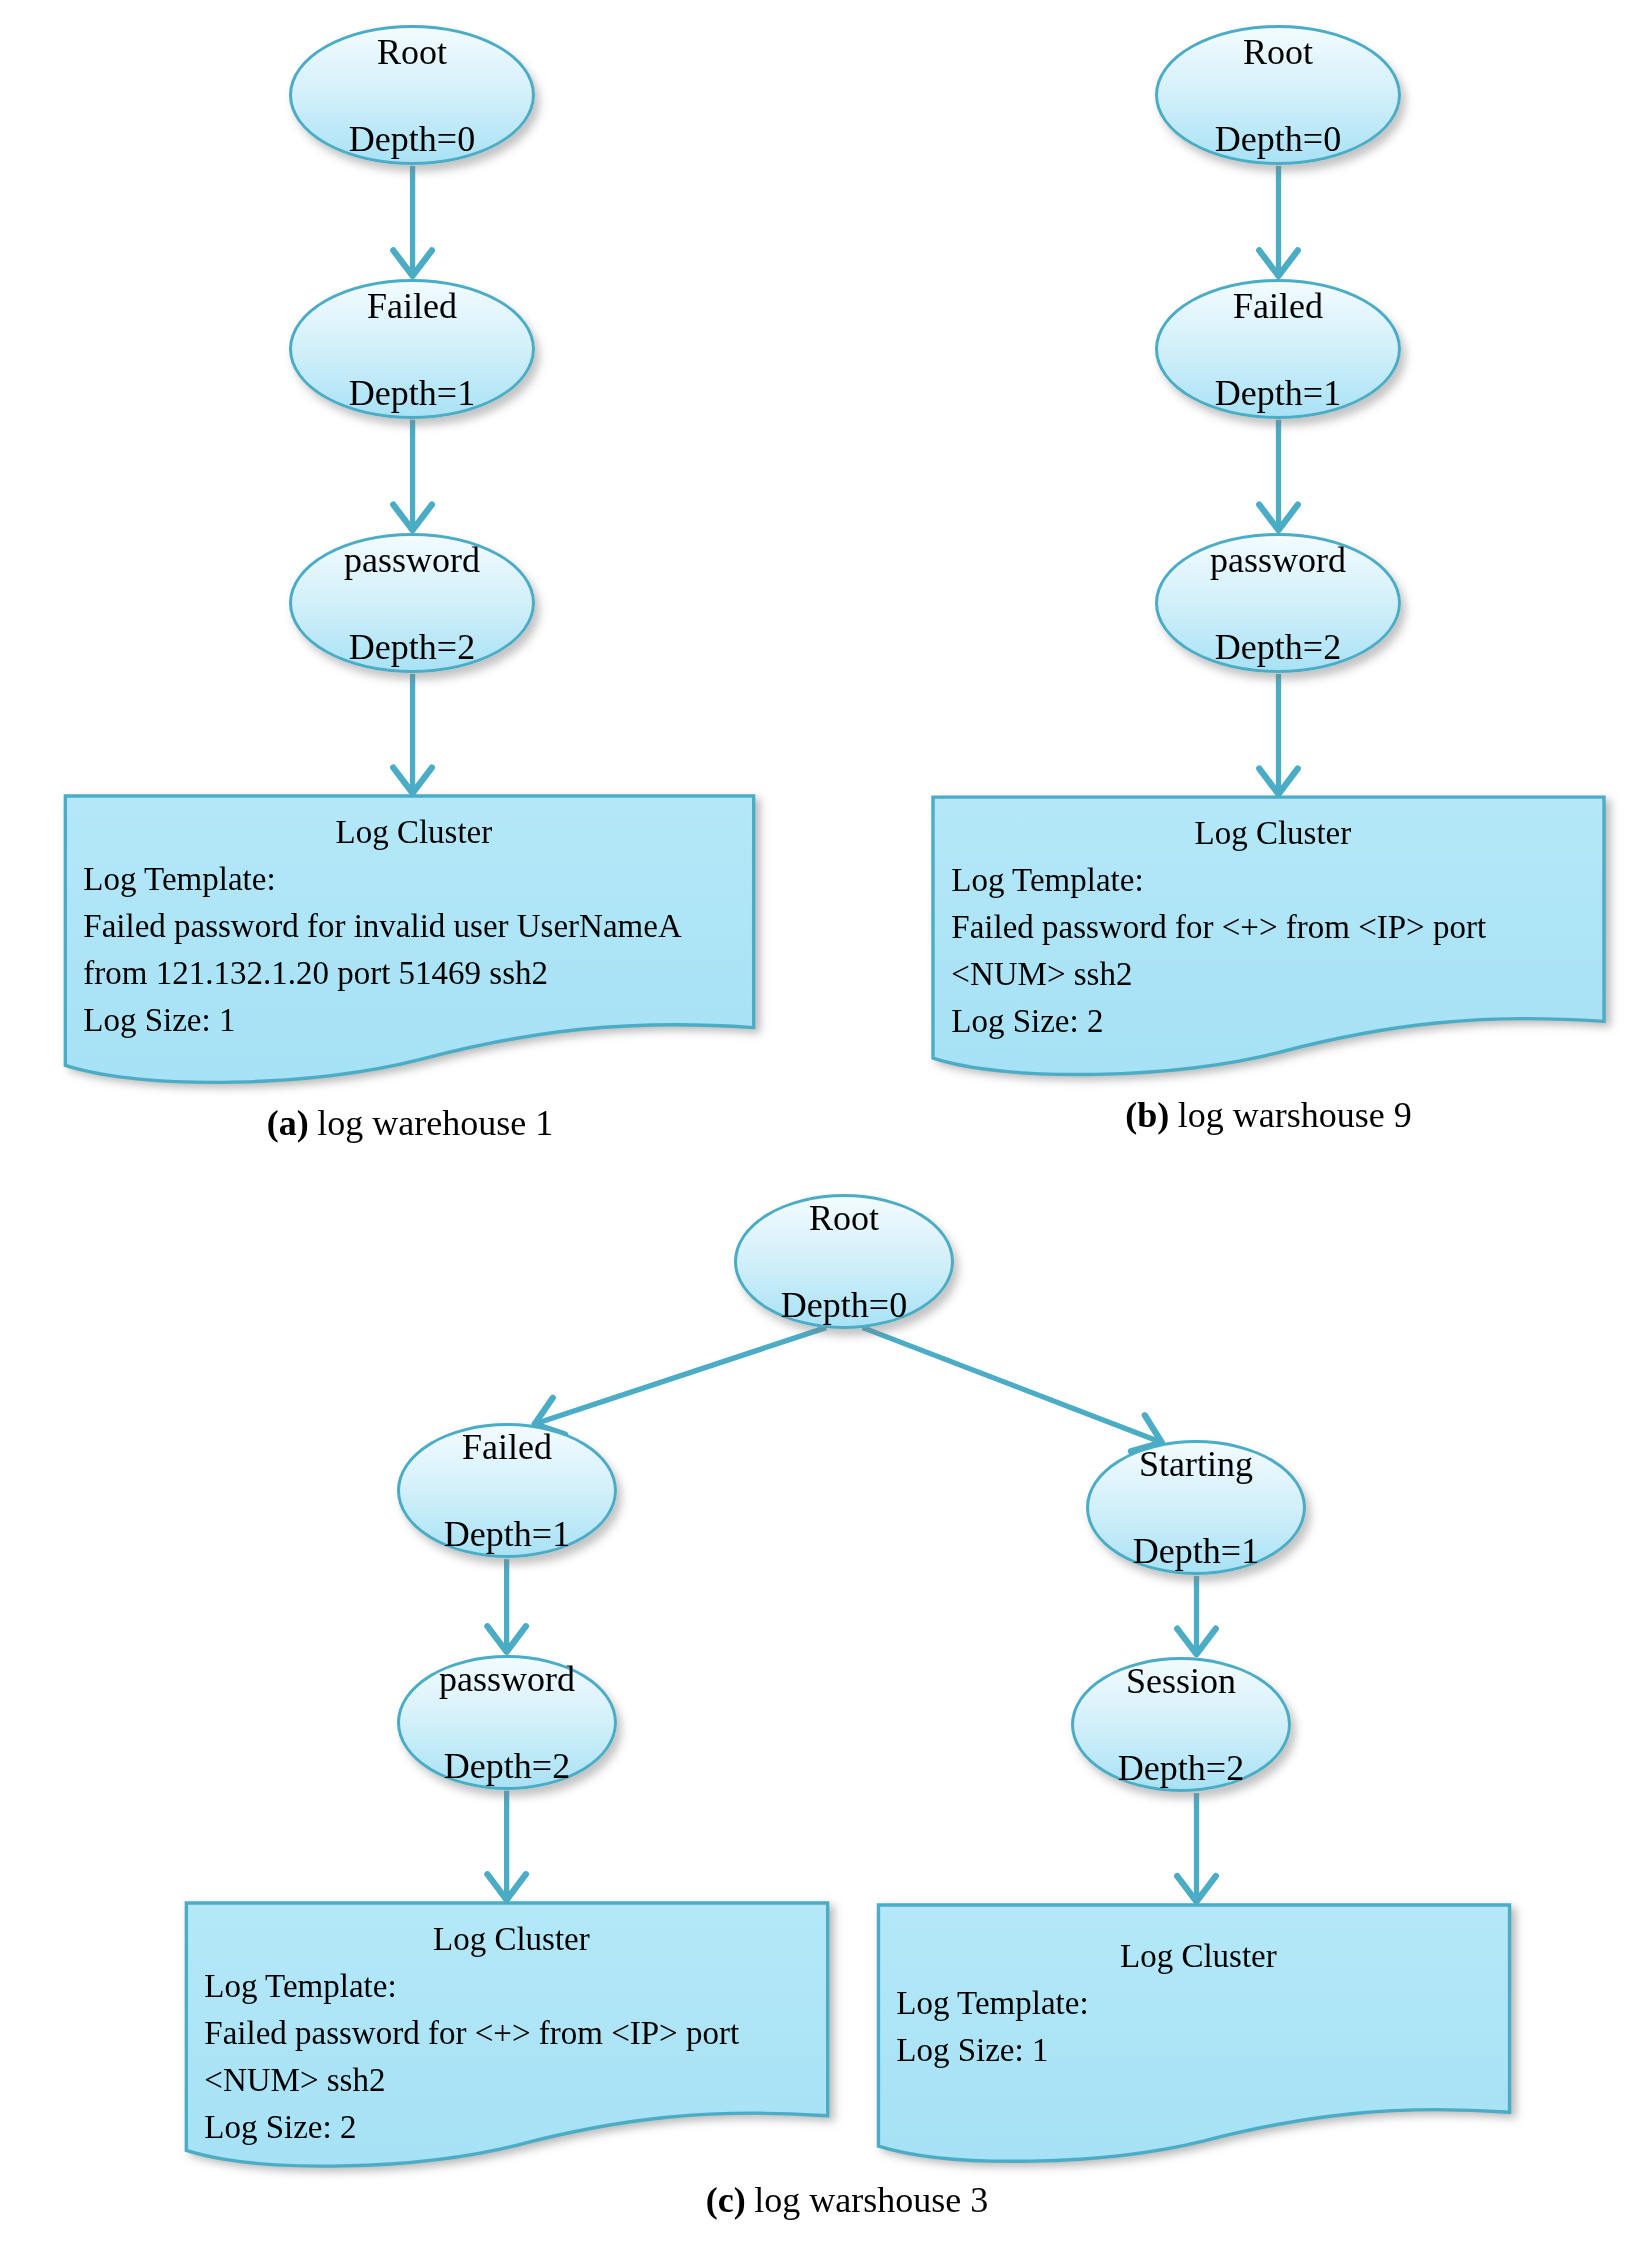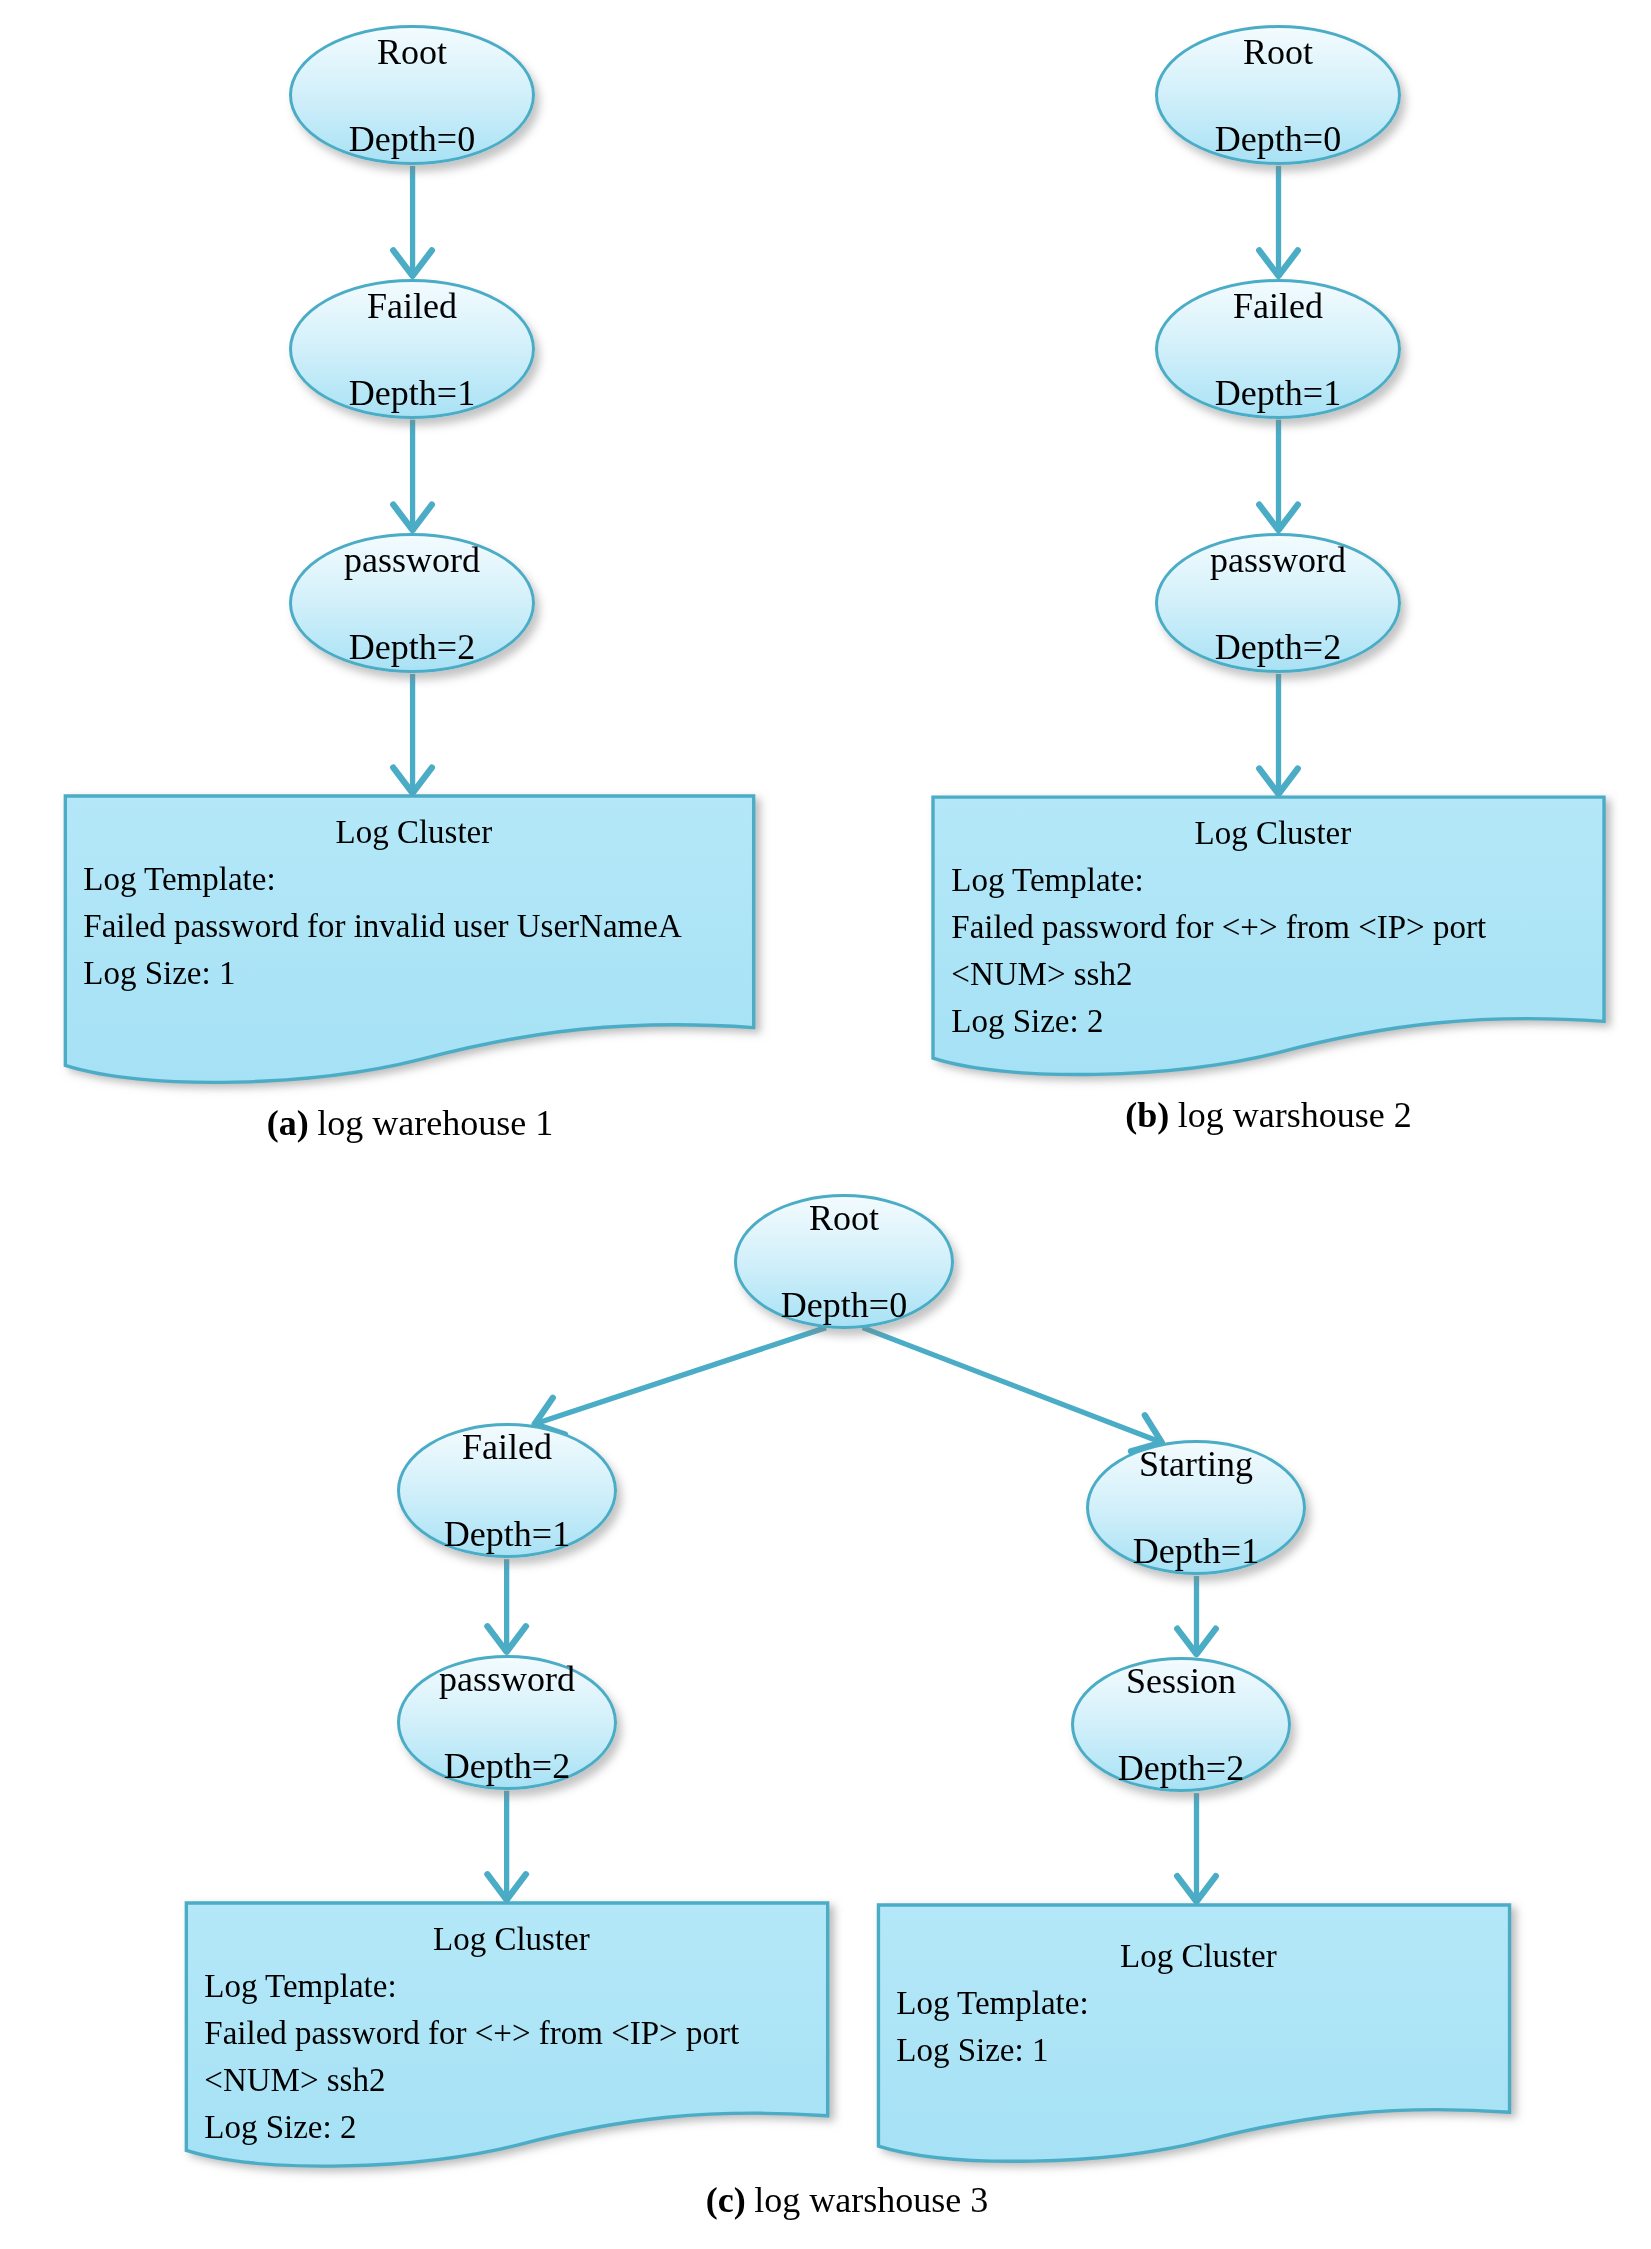--- a/index.html
+++ b/index.html
@@ -125,20 +125,21 @@
             <stop offset="0" stop-color="#B4E8F8"></stop>
             <stop offset="1" stop-color="#A6E1F5"></stop>
           </linearGradient>
         </defs>
         <path d="M0,0 L1428,0 L1428,480.4 C1166.7,462.1 966.8,485.9 736.8,546.5 C515.5,602.8 165.6,612.0 0,558.8 Z" fill="url(#doc-grad-0)" stroke="#4BACC6" stroke-width="7"></path>
       </svg>
     <div class="cluster-content">
       <div class="cluster-title">Log Cluster</div>
       <div class="cluster-line">Log Template:</div>
       <div class="cluster-line">Failed password for invalid user UserNameA</div>
+      <div class="cluster-line">from 121.132.1.20 port 51469 ssh2</div>
       <div class="cluster-line">Log Size: 1</div>
     </div>
   </div>
 
   <div class="node" style="left:1155px;top:25px;width:246px;height:140px;">
     <div>Root</div>
     <div>Depth=0</div>
   </div>
   <div class="node" style="left:1155px;top:279px;width:246px;height:140px;">
     <div>Failed</div>
@@ -165,21 +166,21 @@
       <div class="cluster-line">Failed password for &lt;+&gt; from &lt;IP&gt; port</div>
       <div class="cluster-line">&lt;NUM&gt; ssh2</div>
       <div class="cluster-line">Log Size: 2</div>
     </div>
   </div>
 
   <div class="caption" style="left:65px;top:1094px;width:690px;margin-top:8px;">
     <span class="cap-label">(a)</span><span>log warehouse 1</span>
   </div>
   <div class="caption" style="left:933px;top:1094px;width:671px;">
-    <span class="cap-label">(b)</span><span>log warshouse 2</span>
+    <span class="cap-label">(b)</span><span>log warshouse 9</span>
   </div>
 
   <div class="node" style="left:734px;top:1194px;width:220px;height:135px;">
     <div>Root</div>
     <div>Depth=0</div>
   </div>
   <div class="node" style="left:397px;top:1423px;width:220px;height:135px;">
     <div>Failed</div>
     <div>Depth=1</div>
   </div>

